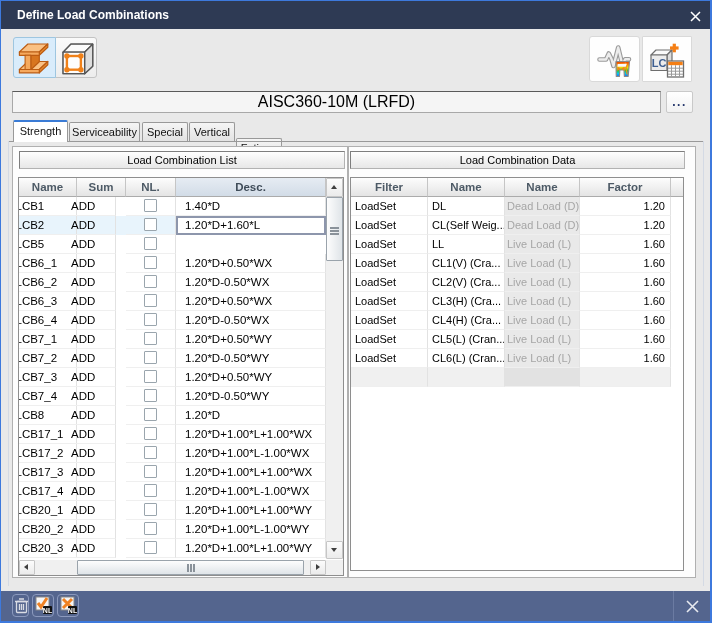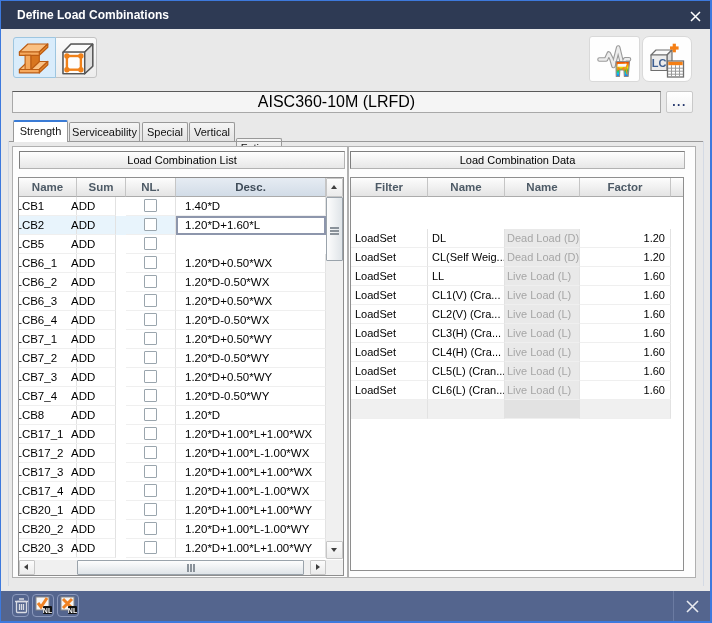--- a/index.html
+++ b/index.html
@@ -8,21 +8,21 @@
 
 #title { position:absolute; left:0; top:0; width:709px; height:28px; background:#2e3a54;
   color:#fff; font-size:12px; font-weight:bold; line-height:28px; padding-left:16px; }
 #title svg { position:absolute; right:9px; top:10px; }
 
 .tbtn { position:absolute; border:1px solid #c3c3c3; background:linear-gradient(#fdfdfd,#f0f0f0); }
 #b1 { left:12px; top:36px; width:43px; height:41px; border-radius:3px 0 0 3px;
   background:#d9ecfb; border:1px solid #9ec6e0; z-index:2; }
 #b2 { left:54px; top:36px; width:42px; height:41px; border-radius:0 3px 3px 0; background:linear-gradient(#fafafa,#ededed); }
 #b3 { left:588px; top:35px; width:51px; height:46px; border-radius:3px; background:#fefefe; border-color:#d9d9d9;}
-#b4 { left:641px; top:35px; width:50px; height:46px; border-radius:7px; background:#fefefe; border-color:#d9d9d9;}
+#b4 { left:641px; top:35px; width:50px; height:46px; border-radius:1px; background:#fefefe; border-color:#d9d9d9;}
 .tbtn svg { position:absolute; left:50%; top:50%; transform:translate(-50%,-50%); }
 
 #combo { position:absolute; left:11px; top:90px; width:649px; height:22px; background:#f5f5f5;
   border:1px solid #a8a8a8; border-top-color:#5a5a5a; font-size:16px; text-align:center;
   line-height:20px; color:#000; }
 #dots { position:absolute; left:665px; top:90px; width:27px; height:22px; background:linear-gradient(#ffffff,#f2f2f2);
   border:1px solid #c9c9c9; border-radius:2px; color:#22356b; font-weight:bold; font-size:12px;
   text-align:center; line-height:21px; letter-spacing:1.5px; }
 
 .tab { position:absolute; top:121px; height:19px; background:linear-gradient(#f5f5f5,#e3e3e3);
@@ -58,21 +58,21 @@
 .c1 { left:48px; width:49px; }
 .c2 { left:107px; width:50px; padding:0; text-align:center; }
 .c3 { left:157px; width:150px; padding-left:9px; }
 .cb { display:inline-block; width:13px; height:13px; background:#fff; border:1px solid #9aa5ad;
   margin-top:2px; border-radius:1px; }
 .focus { border:2px solid #8d96ac; background:#fff; padding:0; line-height:15px; }
 .focus span { padding-left:7px; display:block; }
 
 #rtable { position:absolute; left:349px; top:176px; width:334px; height:394px; background:#fff;
   border:1px solid #8e8e8e; }
-.rrow { position:absolute; left:0; height:19px; width:332px; background:#fff;margin-top:32px; }
+.rrow { position:absolute; left:0; height:19px; width:332px; background:#fff; }
 .rc { position:absolute; top:0; height:19px; border-right:1px solid #e2e2e2; border-bottom:1px solid #efefef;
   font-size:11px; line-height:18px; color:#000; padding-left:4px; overflow:hidden; white-space:nowrap; }
 .r0 { left:0; width:77px; }
 .r1 { left:77px; width:77px; }
 .r2 { left:154px; width:75px; background:#e9e9e9; color:#a6a6a6; padding-left:2px; }
 .r3 { left:229px; width:91px; text-align:right; padding-right:5px; padding-left:4px; }
 .emptyrow .rc { background:#f0f0f0; }
 .emptyrow .r2 { background:#e2e2e2; }
 
 .sb { position:absolute; background:#f0f0f0; }

